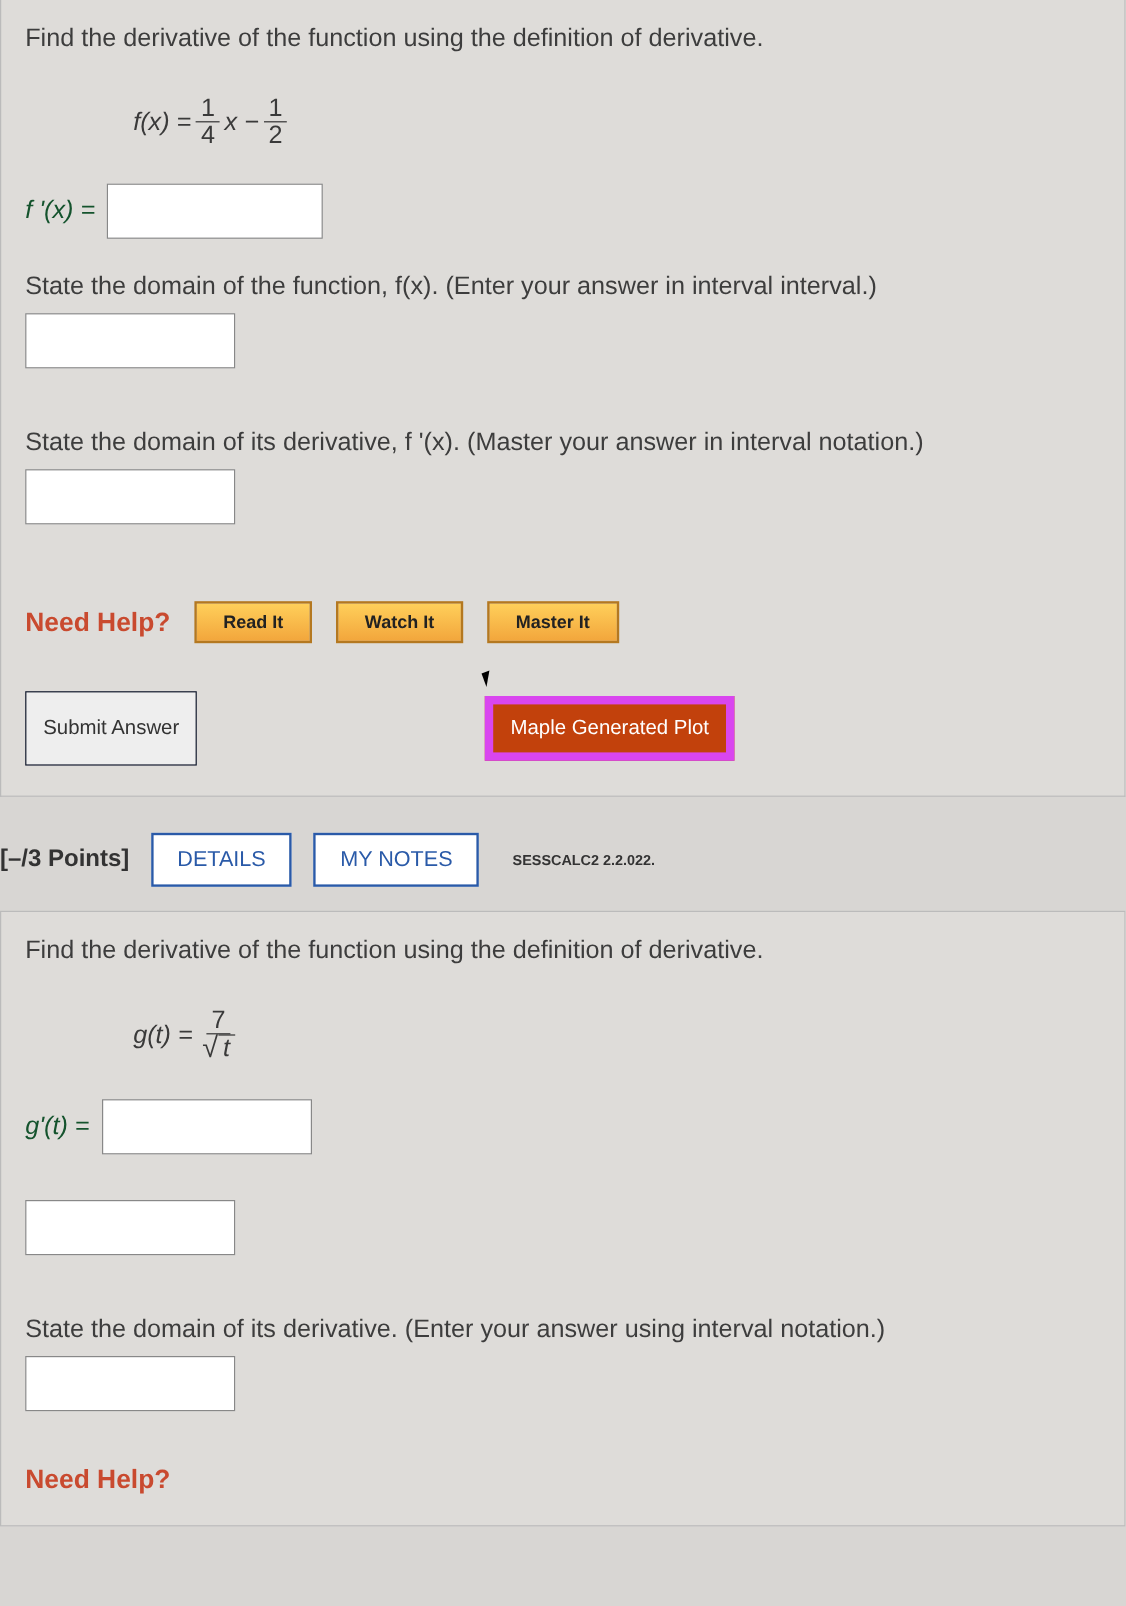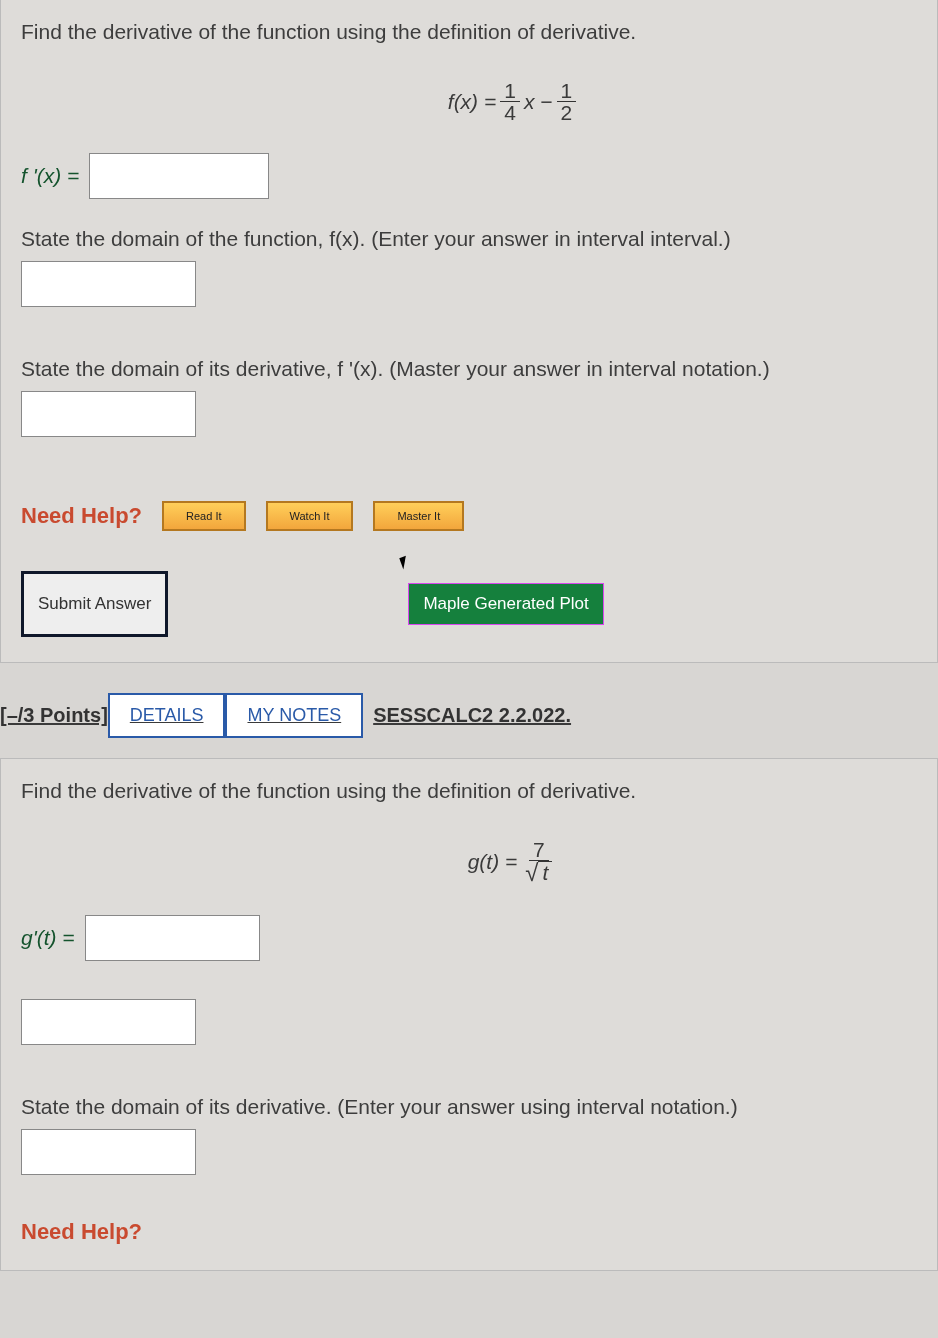--- a/index.html
+++ b/index.html
@@ -24,21 +24,20 @@
     color: #3d3d3d;
     margin-bottom: 18px;
     font-weight: 400;
   }
   .formula-row {
     margin: 36px 0 30px 90px;
     font-size: 21px;
     font-style: italic;
     display: flex;
     align-items: center;
-    justify-content: center;
   }
   .frac {
     display: inline-flex;
     flex-direction: column;
     align-items: center;
     vertical-align: middle;
     font-style: normal;
     margin: 0 4px;
     line-height: 1;
   }
@@ -82,84 +81,84 @@
   }
   .need-help-label {
     color: #c94a2f;
     font-size: 22px;
     font-weight: bold;
   }
   .help-btn {
     background: linear-gradient(#ffcf5a, #f2a63c);
     border: 2px solid #b47820;
     padding: 7px 22px;
-    font-size: 11px;
-    font-weight: normal;
+    font-size: 15px;
+    font-weight: bold;
     color: #222;
     cursor: pointer;
     text-align: center;
   }
   .submit-row {
     margin-top: 40px;
     display: flex;
     align-items: center;
     gap: 240px;
   }
   .submit-btn {
     background: #eeeeee;
-    border: 3px solid #0f172a;
+    border: 1px solid #0f172a;
     padding: 20px 14px;
     font-size: 17px;
     color: #333;
     cursor: pointer;
   }
   .tooltip-dark {
-    background: #15803d;
+    background: #c2410c;
     color: #fff;
     padding: 10px 14px;
     font-size: 17px;
-    border: 1px solid #d946ef;
+    border: 7px solid #d946ef;
   }
   .cursor {
     position: relative;
   }
   .cursor::before {
     content: "";
     position: absolute;
     top: -28px;
     left: -8px;
     width: 0; height: 0;
     border-left: 7px solid #000;
     border-right: 4px solid transparent;
     border-bottom: 12px solid transparent;
     transform: rotate(-20deg);
   }
   .header-row {
     display: flex;
     align-items: center;
+    gap: 18px;
     padding: 0 0 0 0;
     margin-bottom: 0;
-    text-decoration: underline;
   }
   .points-label {
     font-size: 20px;
     font-weight: bold;
     color: #333;
   }
   .outlined-btn {
     border: 2px solid #2a5aa8;
     background: #ffffff;
     color: #2a5aa8;
     font-size: 18px;
     font-weight: 500;
     padding: 10px 20px;
     cursor: pointer;
   }
   .ref-label {
-    font-size: 20px;
+    font-size: 12px;
     font-weight: bold;
     color: #333;
     margin-left: 10px;
   }
   .question2 {
     border-top: 1px solid #bbb;
     margin-top: 20px;
   }
   .sqrt {
     display: inline-flex;

